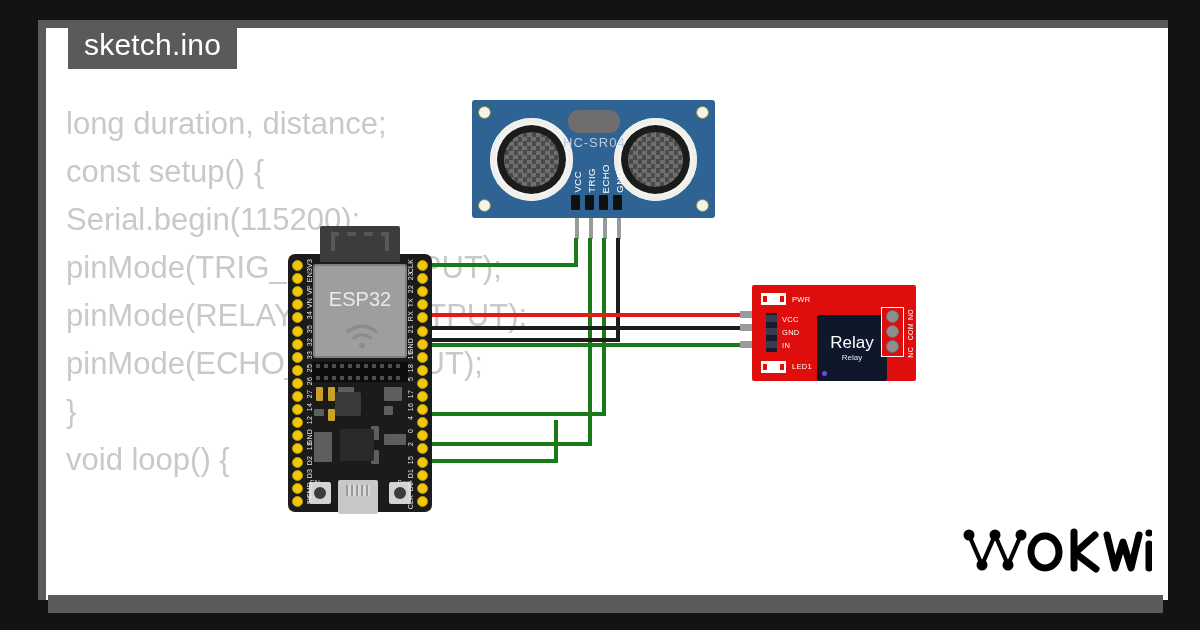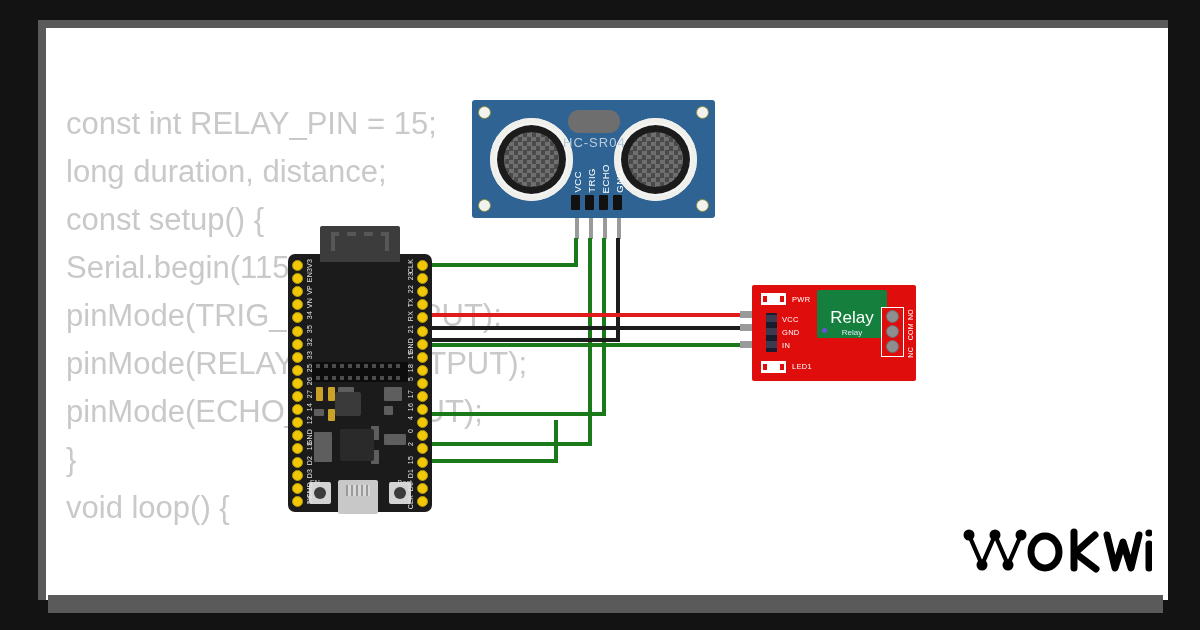--- a/index.html
+++ b/index.html
@@ -299,23 +299,23 @@
   
   .relay {
     position: absolute;
     left: 752px; top: 285px;
     width: 164px; height: 96px;
     background: #e00d0d;
     border-radius: 2px;
   }
   .relay-body {
     position: absolute;
-    left: 65px; top: 5px;
-    width: 70px; height: 48px;
-    background: #15803d;
+    left: 65px; top: 30px;
+    width: 70px; height: 66px;
+    background: #0f172a;
     border-radius: 2px;
   }
   .relay-body-t {
     position: absolute;
     left: 0; top: 18px;
     width: 100%;
     text-align: center;
     color: #ffffff;
     font-size: 17px;
     font-family: "Liberation Sans", sans-serif;
@@ -417,21 +417,20 @@
 </style>
 </head>
 <body>
 
 <div id="stage">
 
   <div class="canvas-panel"></div>
   <div class="code-panel"></div>
 
   <div class="code-wrap">
-    <div class="code-line">const int RELAY_PIN = 15;</div>
     <div class="code-line">long duration, distance;</div>
     <div class="code-line">const setup() {</div>
     <div class="code-line">Serial.begin(115200);</div>
     <div class="code-line">pinMode(TRIG_PIN, OUTPUT);</div>
     <div class="code-line">pinMode(RELAY_PIN, OUTPUT);</div>
     <div class="code-line">pinMode(ECHO_PIN, INPUT);</div>
     <div class="code-line">}</div>
     <div class="code-line">void loop() {</div>
   </div>
 
@@ -489,20 +488,28 @@
 
       <div class="hc-pinhdr" style="left:99px;"></div>
       <div class="hc-pinhdr" style="left:113px;"></div>
       <div class="hc-pinhdr" style="left:127px;"></div>
       <div class="hc-pinhdr" style="left:141px;"></div>
     </div>
 
     <div class="esp32">
       <div class="esp-shield">
         <div class="esp-antenna"></div>
+      </div>
+      <div class="esp-can">
+        <div class="esp-can-txt">ESP32</div>
+        <svg class="esp-wifi" viewBox="0 0 40 32">
+          <path d="M20 28a3 3 0 100-6 3 3 0 000 6z" fill="#6e6e6e"></path>
+          <path d="M10 18a14 14 0 0120 0" stroke="#6e6e6e" stroke-width="3.5" fill="none"></path>
+          <path d="M4 11a23 23 0 0132 0" stroke="#6e6e6e" stroke-width="3.5" fill="none"></path>
+        </svg>
       </div>
       <div class="esp-chip"></div>
 
       <div class="esp-cap" style="left:28px;top:133px;width:7px;height:14px;"></div>
       <div class="esp-cap" style="left:40px;top:133px;width:7px;height:14px;"></div>
       <div class="esp-cap" style="left:40px;top:155px;width:7px;height:12px;"></div>
       <div class="esp-cap" style="left:28px;top:178px;width:7px;height:14px;"></div>
       <div class="esp-res" style="left:50px;top:133px;width:16px;height:7px;"></div>
       <div class="esp-res" style="left:50px;top:144px;width:16px;height:7px;"></div>
       <div class="esp-res" style="left:50px;top:155px;width:16px;height:7px;"></div>
@@ -625,20 +632,21 @@
         <div class="relay-screw" style="top:17px;"></div>
         <div class="relay-screw" style="top:32px;"></div>
       </div>
       <div class="relay-term-lbl" style="left:155px;top:24px;">NO</div>
       <div class="relay-term-lbl" style="left:155px;top:38px;">COM</div>
       <div class="relay-term-lbl" style="left:155px;top:62px;">NC</div>
     </div>
 
   </div>
 
+  <div class="tab-chip">sketch.ino</div>
 
   <div class="footer-bar"></div>
 
   <svg class="wokwi-logo" viewBox="0 0 195 58">
     <g stroke="#000" stroke-width="4.2" fill="none" stroke-linecap="round" stroke-linejoin="round">
       <path d="M12 13 L25 43 L38 13 L51 43 L64 13"></path>
     </g>
     <circle cx="12" cy="13" r="5.5" fill="#000"></circle>
     <circle cx="38" cy="13" r="5.5" fill="#000"></circle>
     <circle cx="64" cy="13" r="5.5" fill="#000"></circle>

